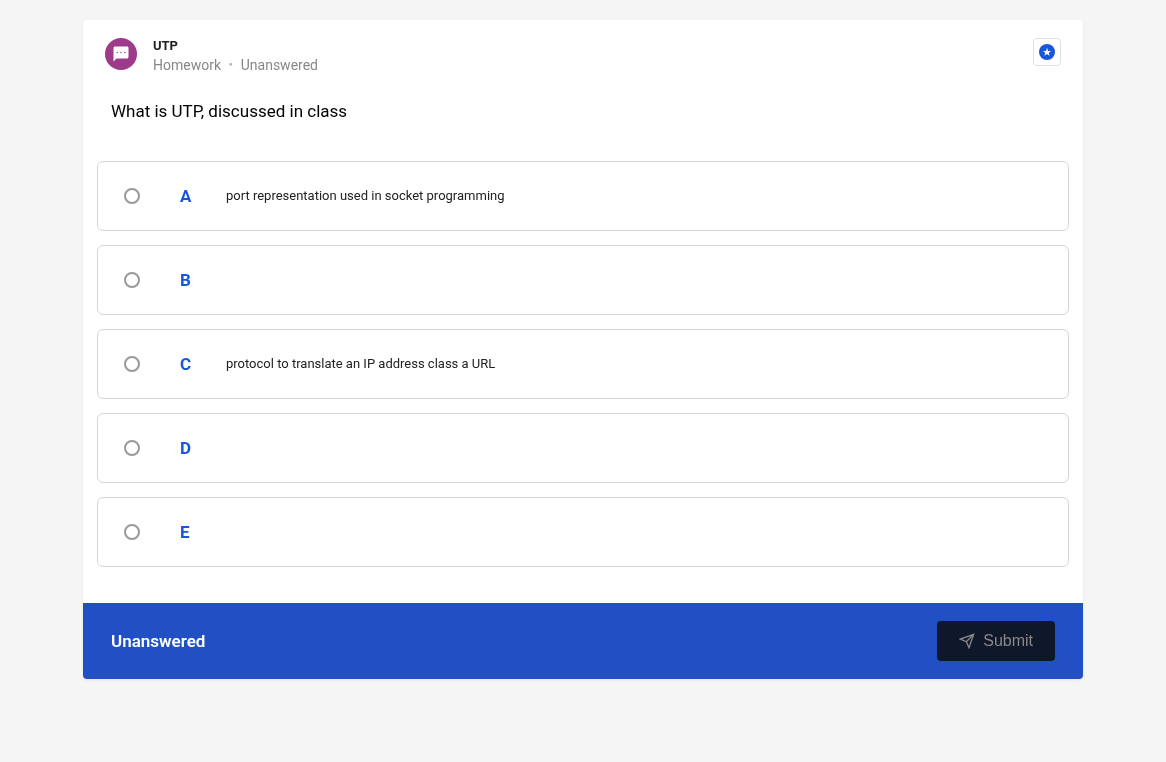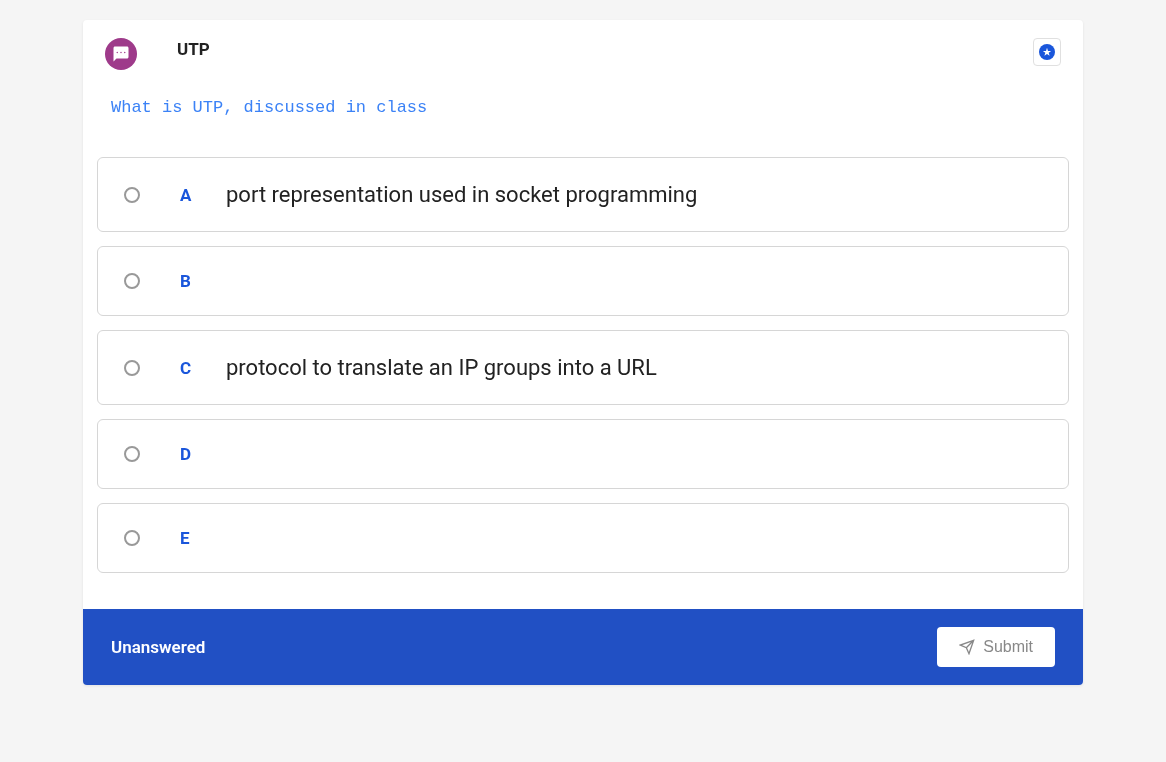--- a/index.html
+++ b/index.html
@@ -39,25 +39,24 @@
     }
     .icon-badge svg {
       width: 18px;
       height: 18px;
       fill: #fff;
     }
     .header-text {
       flex: 1;
     }
     .title {
-      font-size: 17px;
+      font-size: 13px;
       font-weight: 700;
       color: #222;
       line-height: 1.3;
-      margin-left: 24px;
     }
     .subtitle {
       font-size: 14px;
       color: #888;
       margin-top: 2px;
     }
     .subtitle .dot {
       color: #bbb;
       margin: 0 4px;
     }
@@ -84,22 +83,21 @@
       justify-content: center;
     }
     .star-badge .circle svg {
       width: 10px;
       height: 10px;
       fill: #fff;
     }
     .question-text {
       padding: 20px 28px 40px 28px;
       font-size: 17px;
-      color: #3b82f6;
-      font-family: Liberation Mono, monospace;
+      color: #000000;
     }
     .options {
       padding: 0 14px 22px 14px;
     }
     .option {
       border: 1px solid #d6d6d6;
       border-radius: 6px;
       padding: 24px 26px;
       margin-bottom: 14px;
       display: flex;
@@ -116,37 +114,37 @@
     }
     .letter {
       font-size: 17px;
       font-weight: 700;
       color: #1a56db;
       width: 30px;
       margin-right: 16px;
       flex-shrink: 0;
     }
     .option-text {
-      font-size: 22px;
+      font-size: 13px;
       color: #222;
     }
     .footer {
       background: #2150c4;
       padding: 18px 28px;
       display: flex;
       align-items: center;
       justify-content: space-between;
     }
     .status {
       color: #fff;
       font-size: 17px;
       font-weight: 600;
     }
     .submit-btn {
-      background: #ffffff;
+      background: #0f172a;
       color: #888;
       border: none;
       padding: 11px 22px;
       border-radius: 4px;
       font-size: 16px;
       display: flex;
       align-items: center;
       gap: 8px;
       cursor: pointer;
     }
@@ -163,20 +161,25 @@
 
 <div class="card">
   <div class="card-header">
     <div class="icon-badge">
       <svg viewBox="0 0 24 24">
           <path d="M20 2H4c-1.1 0-2 .9-2 2v18l4-4h14c1.1 0 2-.9 2-2V4c0-1.1-.9-2-2-2zM7 11c-.55 0-1-.45-1-1s.45-1 1-1 1 .45 1 1-.45 1-1 1zm5 0c-.55 0-1-.45-1-1s.45-1 1-1 1 .45 1 1-.45 1-1 1zm5 0c-.55 0-1-.45-1-1s.45-1 1-1 1 .45 1 1-.45 1-1 1z"></path>
         </svg>
     </div>
     <div class="header-text">
       <div class="title">UTP</div>
+      <div class="subtitle">
+        <span>Homework</span>
+        <span class="dot">•</span>
+        <span>Unanswered</span>
+      </div>
     </div>
     <div class="star-badge">
       <div class="circle">
         <svg viewBox="0 0 24 24">
             <path d="M12 2l2.4 7.4H22l-6 4.4 2.3 7.2L12 16.8 5.7 21l2.3-7.2-6-4.4h7.6z"></path>
           </svg>
       </div>
     </div>
   </div>
 
@@ -188,21 +191,21 @@
       <div class="letter">A</div>
       <div class="option-text">port representation used in socket programming</div>
     </div>
     <div class="option">
       <div class="radio"></div>
       <div class="letter">B</div>
     </div>
     <div class="option">
       <div class="radio"></div>
       <div class="letter">C</div>
-      <div class="option-text">protocol to translate an IP groups into a URL</div>
+      <div class="option-text">protocol to translate an IP address class a URL</div>
     </div>
     <div class="option">
       <div class="radio"></div>
       <div class="letter">D</div>
     </div>
     <div class="option">
       <div class="radio"></div>
       <div class="letter">E</div>
     </div>
   </div>

